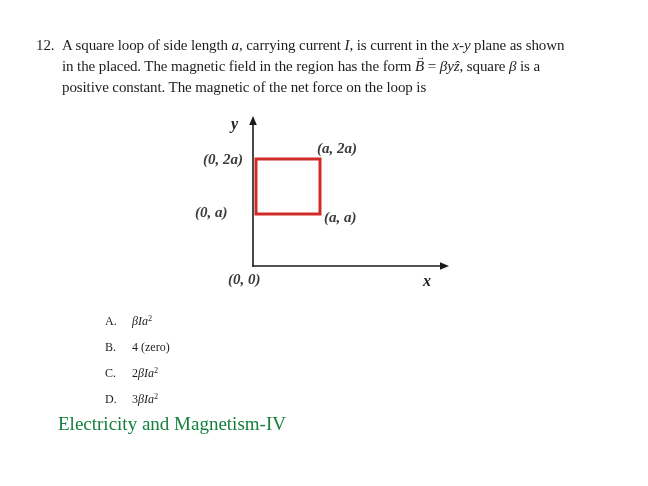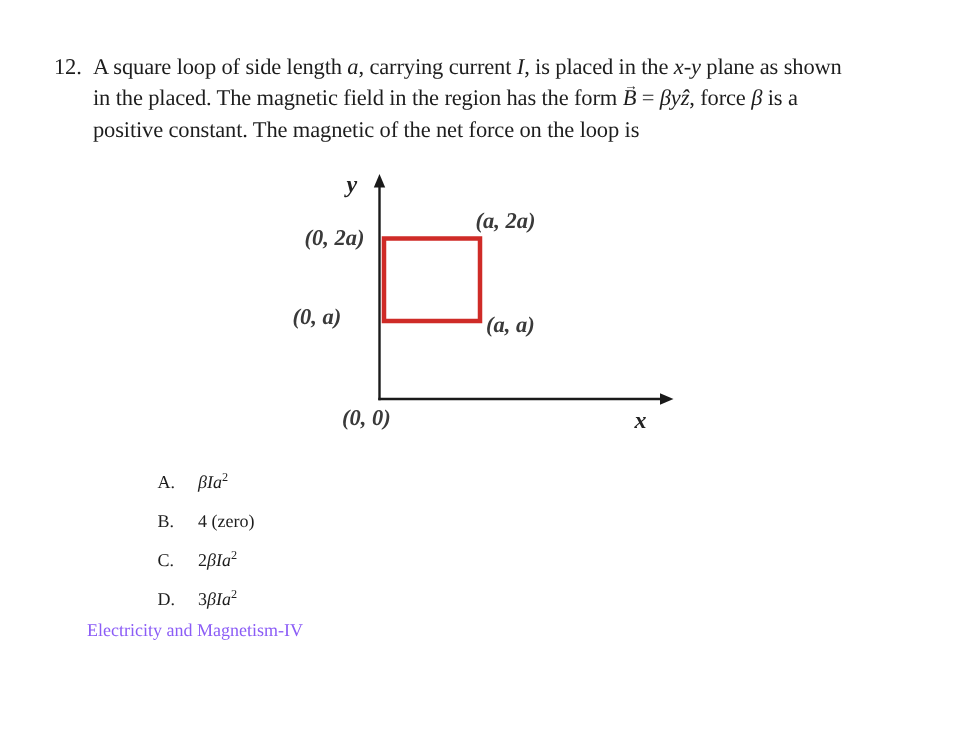--- a/index.html
+++ b/index.html
@@ -31,32 +31,32 @@
     font-weight: bold; font-style: italic;
     color: #3a3a3a;
     font-size: 15px;
     white-space: nowrap;
   }
   .axis-label { font-size: 16px; color: #222222; }
   .opt-row { position: absolute; font-size: 12px; white-space: nowrap; }
   .opt-letter { display: inline-block; min-width: 27px; font-style: normal; }
   .footer-label {
     position: absolute;
-    font-size: 12px;
-    color: #8b5cf6;
+    font-size: 19px;
+    color: #15803d;
     white-space: nowrap;
   }
 </style>
 </head>
 <body>
 
 <div>
   <div class="qline" style="left:36px; top:37px;">12.</div>
-  <div class="qline" style="left:62px; top:37px;"><span class="seg-n">A square loop of side length </span><span class="seg-i">a</span><span class="seg-n">, carrying current </span><span class="seg-i">I</span><span class="seg-n">, is placed in the </span><span class="seg-i">x</span><span class="seg-n">-</span><span class="seg-i">y</span><span class="seg-n"> plane as shown</span></div>
-  <div class="qline" style="left:62px; top:58px;"><span class="seg-n">in the placed. The magnetic field in the region has the form </span><span class="seg-vec">B<span class="vec-arrow">→</span></span><span class="seg-n"> = </span><span class="seg-i">βyẑ</span><span class="seg-n">, force </span><span class="seg-i">β</span><span class="seg-n"> is a</span></div>
+  <div class="qline" style="left:62px; top:37px;"><span class="seg-n">A square loop of side length </span><span class="seg-i">a</span><span class="seg-n">, carrying current </span><span class="seg-i">I</span><span class="seg-n">, is current in the </span><span class="seg-i">x</span><span class="seg-n">-</span><span class="seg-i">y</span><span class="seg-n"> plane as shown</span></div>
+  <div class="qline" style="left:62px; top:58px;"><span class="seg-n">in the placed. The magnetic field in the region has the form </span><span class="seg-vec">B<span class="vec-arrow">→</span></span><span class="seg-n"> = </span><span class="seg-i">βyẑ</span><span class="seg-n">, square </span><span class="seg-i">β</span><span class="seg-n"> is a</span></div>
   <div class="qline" style="left:62px; top:79px;"><span class="seg-n">positive constant. The magnetic of the net force on the loop is</span></div>
 </div>
 
 <div class="figure">
   <svg width="270" height="195" viewBox="0 0 270 195">
     <line x1="58" y1="154.8" x2="58" y2="12" stroke-width="1.6" stroke="#1a1a1a"></line>
     <polygon points="58,4 54.2,13 61.8,13" fill="#1a1a1a"></polygon>
     <line x1="57.2" y1="154" x2="246" y2="154" stroke-width="1.6" stroke="#1a1a1a"></line>
     <polygon points="254,154 245,150.2 245,157.8" fill="#1a1a1a"></polygon>
     <rect x="61" y="47" width="64" height="55" fill="none" stroke-width="3" stroke="#cf2b27"></rect>

